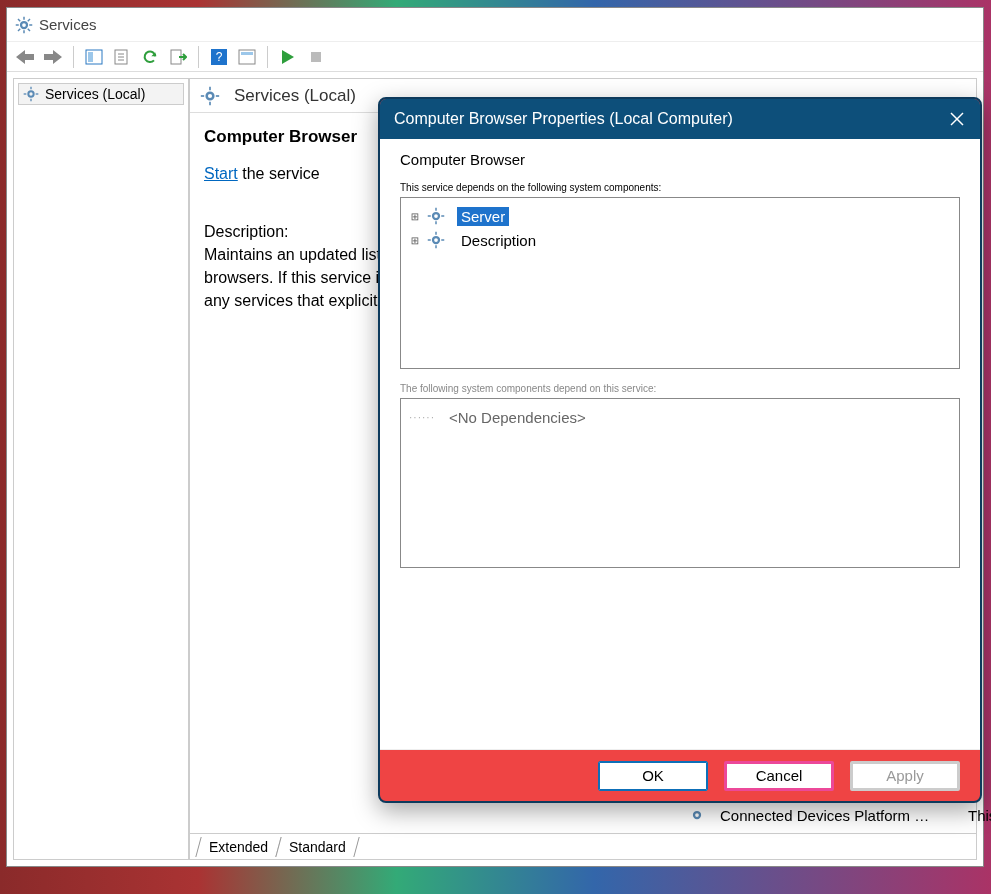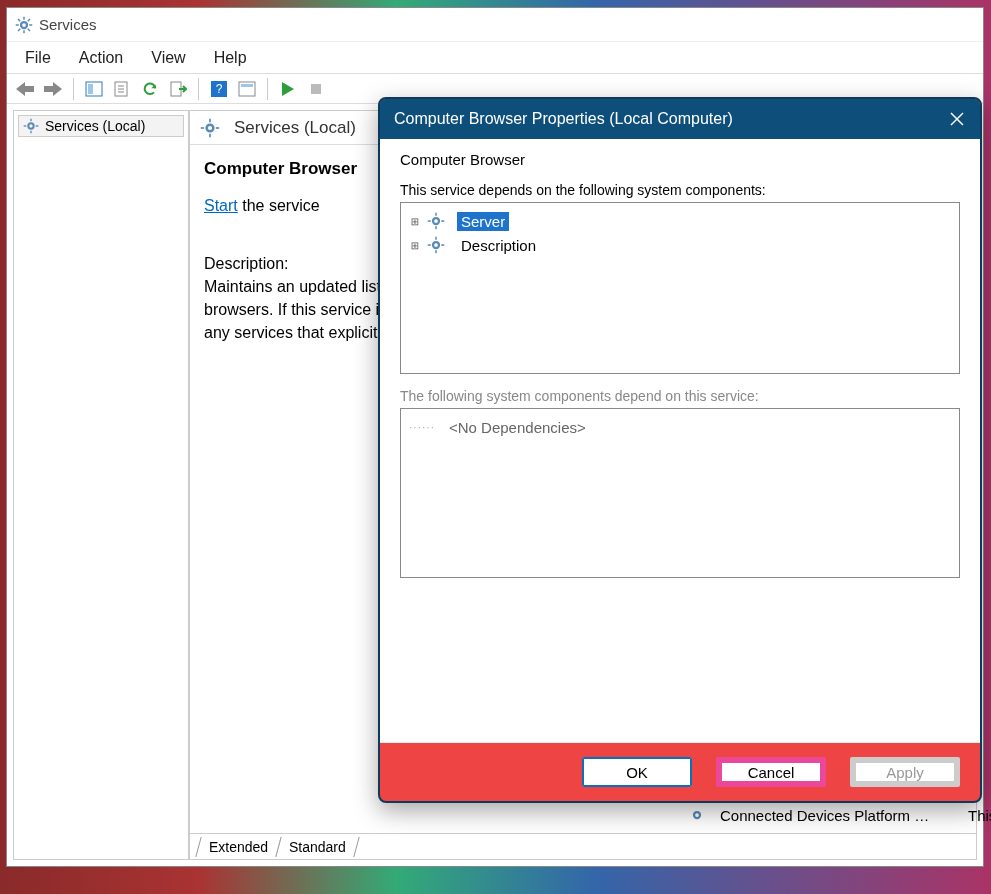--- a/index.html
+++ b/index.html
@@ -53,31 +53,31 @@
     display:flex; flex-direction:column; overflow:hidden;
   }
   .dlg-titlebar { height:40px; background:#0d4f7a; color:#fff; display:flex; align-items:center; padding:0 14px; font-size:16px; justify-content:space-between; }
   .dlg-close { width:18px; height:18px; display:flex; align-items:center; justify-content:center; }
   .tabstrip { display:flex; padding:10px 12px 0 12px; border-bottom:1px solid #ccc; background:#f7f7f7; gap:0; }
   .tab { padding:6px 14px; font-size:15px; color:#222; border:1px solid transparent; border-bottom:none; }
   .tab.active { background:#fff; border:1px solid #ccc; border-bottom:1px solid #fff; position:relative; top:1px; }
   .dlg-body { flex:1; padding:12px 20px; display:flex; flex-direction:column; gap:14px; font-size:15px; background:#fff; }
   .info-text { color:#222; line-height:1.4; }
   .svc-label { font-size:15px; }
-  .list-label { font-size:14px; }
+  .list-label { font-size:10px; }
   .list-label.disabled { color:#888; }
   .treebox { border:1px solid #888; height:172px; padding:6px 8px; overflow:auto; }
   .treebox.short { height:170px; }
   .tree-item { display:flex; align-items:center; gap:6px; height:24px; }
   .expander { width:12px; height:12px; display:flex; align-items:center; justify-content:center; font-size:10px; color:#555;}
   .node-label { padding:1px 4px; }
   .node-label.sel { background:#1e73cc; color:#fff; }
   .no-dep { color:#666; padding:2px 6px; }
-  .dlg-buttons { height:59px; display:flex; align-items:center; justify-content:flex-end; gap:24px; padding:0 20px; border-top:1px solid #eee; }
-  .btn { width:110px; height:30px; border:6px solid #ec4899; background:#fff; font-size:15px; display:flex; align-items:center; justify-content:center; border-radius:2px; }
+  .dlg-buttons { height:52px; display:flex; align-items:center; justify-content:flex-end; gap:16px; padding:0 20px; border-top:1px solid #eee; }
+  .btn { width:110px; height:30px; border:3px solid #ec4899; background:#fff; font-size:15px; display:flex; align-items:center; justify-content:center; border-radius:2px; }
   .btn.default { border:1px solid #0d6fb8; box-shadow:inset 0 0 0 1px #0d6fb8; }
   .btn.disabled { color:#999; border-color:#ccc; }
   svg { display:block; }
 </style>
 </head>
 <body>
 
 <div class="main-window">
 
   <div class="titlebar">
@@ -92,26 +92,20 @@
             <line x1="4" y1="4" x2="7" y2="7"></line>
             <line x1="17" y1="17" x2="20" y2="20"></line>
             <line x1="4" y1="20" x2="7" y2="17"></line>
             <line x1="17" y1="7" x2="20" y2="4"></line>
           </g>
         </svg>
     </span>
     <span class="title-text">Services</span>
   </div>
 
-  <div class="menubar">
-    <div class="menubar-item">File</div>
-    <div class="menubar-item">Action</div>
-    <div class="menubar-item">View</div>
-    <div class="menubar-item">Help</div>
-  </div>
 
   <div class="toolbar">
     <div class="tb-btn">
         <svg width="18" height="14" viewBox="0 0 18 14">
           <path d="M9 0 L0 7 L9 14 L9 10 L18 10 L18 4 L9 4 Z" fill="#888"></path>
         </svg>
       </div>
     <div class="tb-btn">
         <svg width="18" height="14" viewBox="0 0 18 14">
           <path d="M9 0 L18 7 L9 14 L9 10 L0 10 L0 4 L9 4 Z" fill="#888"></path>

